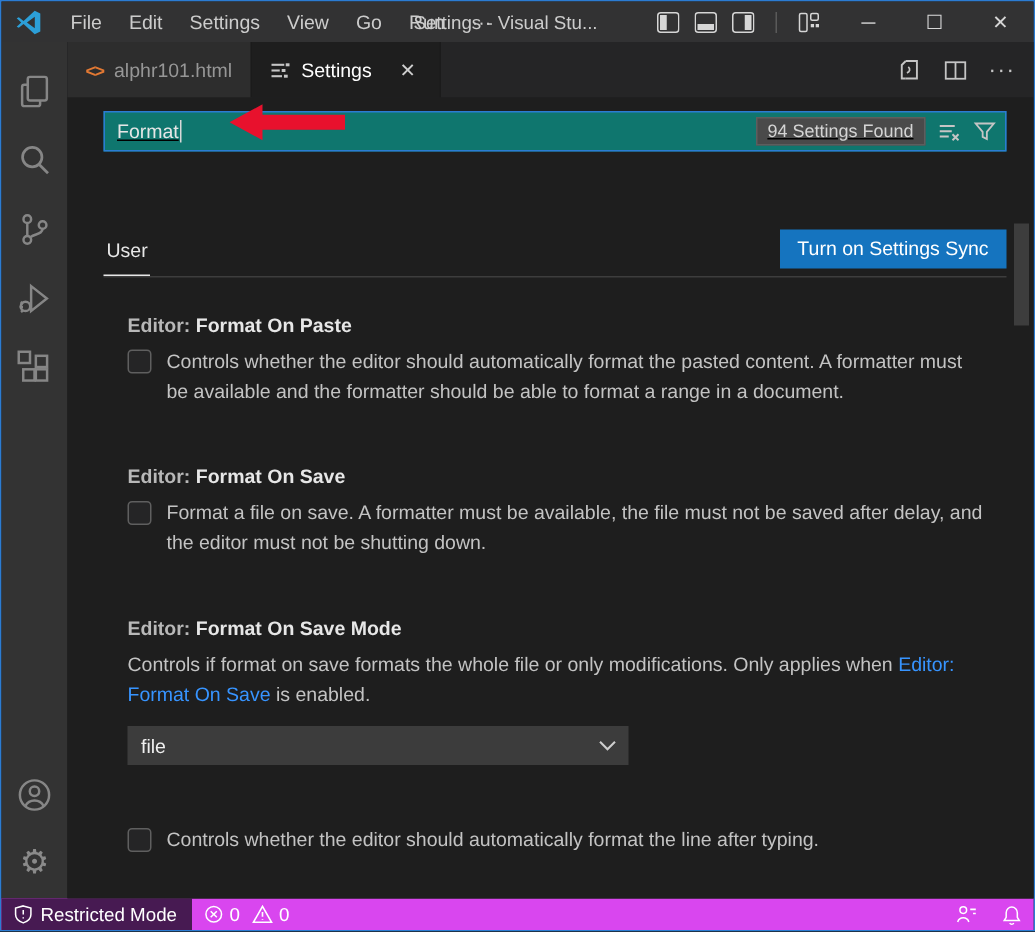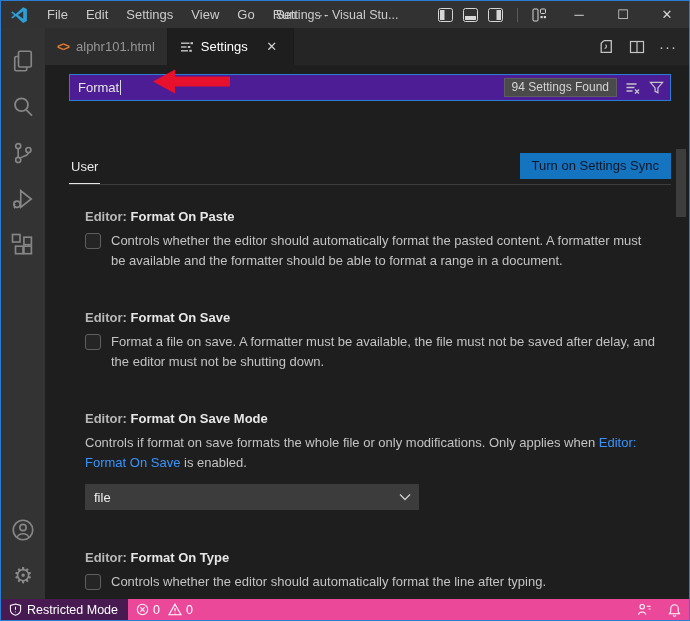--- a/index.html
+++ b/index.html
@@ -44,57 +44,57 @@
   .tab.active { background:#1e1e1e; color:#ffffff; }
   .html-glyph { color:#e37933; font-weight:bold; font-size:12px; letter-spacing:-1px; }
   .tab-close { margin-left:8px; color:#cfcfcf; font-size:13px; width:18px; height:18px;
     display:flex; align-items:center; justify-content:center; border-radius:4px; }
   .tab-actions { margin-left:auto; display:flex; align-items:center; gap:14px; padding:0 12px;
     color:#c5c5c5; }
 
   
   .settings-body { flex:1; position:relative; overflow:hidden; background:#1e1e1e; }
   .search-row { padding:9px 18px 0 24px; position:relative; }
-  .search-input { height:27px; background:#4c1d95; border:1px solid #2b7cd3;
-    display:flex; align-items:center; padding:0 6px 0 8px; }
+  .search-input { height:27px; background:#0f766e; border:1px solid #2b7cd3;
+    display:flex; align-items:center; padding:0 6px 0 8px;text-decoration:underline; }
   .search-text { color:#e6e6e6; font-size:13px; }
   .caret { display:inline-block; width:1px; height:15px; background:#d8d8d8;
     margin-left:1px; vertical-align:middle; }
   .search-right { margin-left:auto; display:flex; align-items:center; gap:8px; }
   .results-badge { background:#4a4a4a; border:1px solid #5e5e5e; color:#d4d4d4;
     font-size:12px; padding:1px 7px 2px; }
   .search-action { color:#c5c5c5; display:flex; align-items:center; }
   .red-arrow { position:absolute; left:108px; top:4px; z-index:5; }
 
   .scope-row { display:flex; align-items:center; padding:12px 18px 0 24px; position:relative;margin-top:40px; }
   .scope-rule { position:absolute; left:24px; right:18px; bottom:0; height:1px; background:#3d3d3d; }
   .scope-tab { color:#e7e7e7; font-size:13px; padding:4px 2px 9px; border-bottom:1px solid #e7e7e7;
     margin-bottom:0; position:relative; z-index:1; }
-  .sync-btn { margin-left:auto; background:#1574bf; color:#0f172a; border:none;
+  .sync-btn { margin-left:auto; background:#1574bf; color:#ffffff; border:none;
     font-size:13px; font-family:inherit; padding:5px 12px 6px; cursor:pointer; margin-bottom:6px; }
 
   .settings-list { padding:24px 30px 0 40px; }
   .setting { margin-bottom:40px; }
   .setting-title { font-size:13px; margin-bottom:7px; }
   .setting-cat { color:#b8b8b8; font-weight:700; }
   .setting-name { color:#e7e7e7; font-weight:700; }
   .setting-body { display:flex; align-items:flex-start; }
   .checkbox { width:16px; height:16px; border:1px solid #5f5f5f; background:#252526;
     border-radius:3px; flex:0 0 16px; margin:2px 10px 0 0; }
   .setting-desc { color:#c3c3c3; font-size:13px; line-height:1.5; max-width:560px; }
   .link { color:#3794ff; cursor:pointer; }
   .select-box { margin-top:12px; width:334px; height:26px; background:#3c3c3c; color:#f0f0f0;
     font-size:13px; display:flex; align-items:center; padding:0 8px 0 9px; cursor:pointer; }
   .select-box .chev { margin-left:auto; color:#cccccc; }
 
   .vscrollbar { position:absolute; right:3px; top:84px; width:10px; height:68px;
     background:rgba(121,121,121,0.35); }
 
   
-  .statusbar { height:21px; background:#ec4899; display:flex; align-items:center;
+  .statusbar { height:21px; background:#d946ef; display:flex; align-items:center;
     color:#ffffff; font-size:12.5px; flex:0 0 21px; }
   .sb-restricted { background:#471a52; height:100%; display:flex; align-items:center;
     gap:5px; padding:0 10px 0 8px; cursor:pointer; }
   .sb-problems { display:flex; align-items:center; gap:4px; padding:0 8px; height:100%;
     cursor:pointer; }
   .sb-right { margin-left:auto; display:flex; align-items:center; height:100%; }
   .sb-iconbtn { padding:0 8px; height:100%; display:flex; align-items:center; cursor:pointer; }
 
   svg { display:block; }
 </style>
@@ -301,23 +301,20 @@
               <span>file</span>
               <span class="chev">
                 <svg width="12" height="8" viewBox="0 0 12 8" fill="none" stroke="#cccccc" stroke-width="1.4">
                   <path d="M1 1.5 6 6.5 11 1.5"></path>
                 </svg>
               </span>
             </div>
           </div>
 
           <div class="setting">
-            <div class="setting-title">
-              <span class="setting-cat">Editor: </span><span class="setting-name">Format On Type</span>
-            </div>
             <div class="setting-body">
               <div class="checkbox"></div>
               <div class="setting-desc">Controls whether the editor should automatically format the line after typing.</div>
             </div>
           </div>
 
           <div class="setting">
             <div class="setting-title">
               <span class="setting-cat">Workbench › Editor: </span><span class="setting-name">Label Format</span>
             </div>

